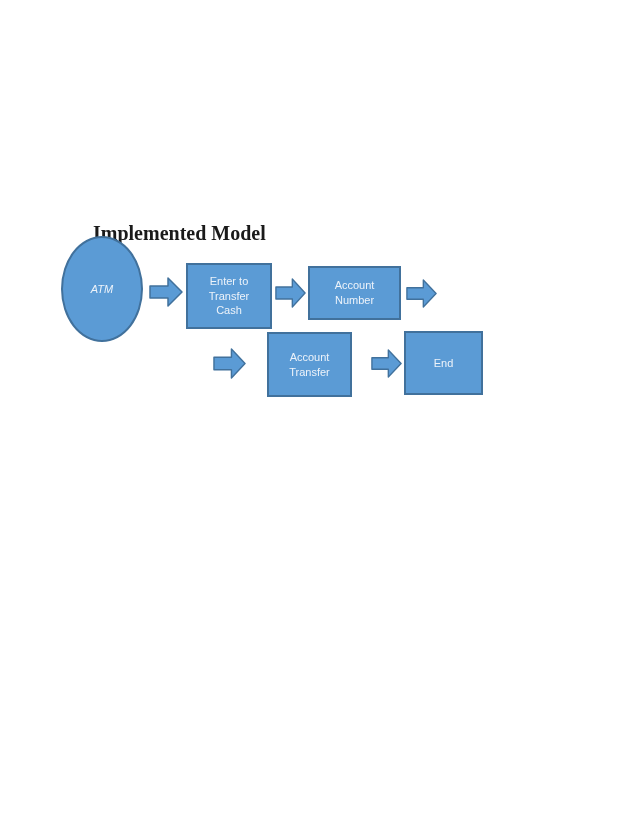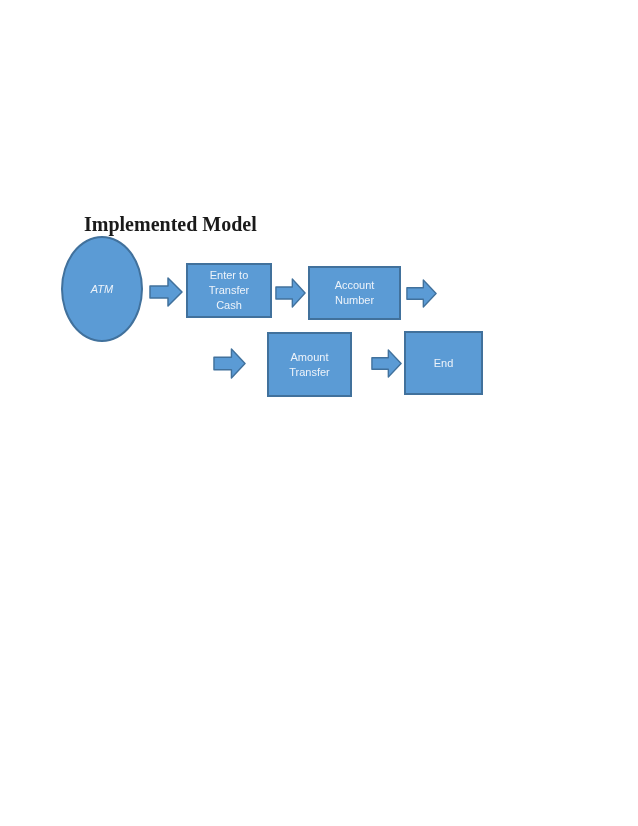--- a/index.html
+++ b/index.html
@@ -12,21 +12,21 @@
     width: 638px;
     height: 826px;
     background: var(--page-bg, #ffffff);
     overflow: hidden;
     font-family: "Liberation Sans", sans-serif;
   }
   .doc-title {
     position: absolute;
     left: 77px;
     top: 206px;
-    margin: 7px;
+    margin: 16px;
     font-family: "Liberation Serif", serif;
     font-weight: bold;
     font-size: 20px;
     color: var(--title-text, #1a1a1a);
     white-space: nowrap;
   }
   .node {
     position: absolute;
     box-sizing: border-box;
     background: var(--shape-fill, #5b9bd5);
@@ -38,21 +38,21 @@
     text-align: center;
     font-size: 11px;
     line-height: 1.35;
   }
   .node-atm {
     left: 61px; top: 236px; width: 82px; height: 106px;
     border-radius: 50%;
     font-style: italic;
   }
   .node-enter {
-    left: 186px; top: 263px; width: 86px; height: 55px;
+    left: 186px; top: 263px; width: 86px; height: 66px;
     padding: 0 8px;
   }
   .node-account {
     left: 308px; top: 266px; width: 93px; height: 54px;
     padding: 0 14px;
   }
   .node-amount {
     left: 443px; top: 266px; width: 81px; height: 59px;
   }
   .node-verify {
@@ -117,21 +117,21 @@
   </span>
 
 
   <span class="arrow arrow-4">
     <svg viewBox="0 0 34 30" preserveAspectRatio="none">
       <polygon points="1,9 19,9 19,1 33,15 19,29 19,21 1,21"></polygon>
     </svg>
   </span>
 
   <div class="node node-verify">
-    <span>Amount Transfer</span>
+    <span>Account Transfer</span>
   </div>
 
   <span class="arrow arrow-5">
     <svg viewBox="0 0 34 30" preserveAspectRatio="none">
       <polygon points="1,9 19,9 19,1 33,15 19,29 19,21 1,21"></polygon>
     </svg>
   </span>
 
   <div class="node node-end">
     <span>End</span>

